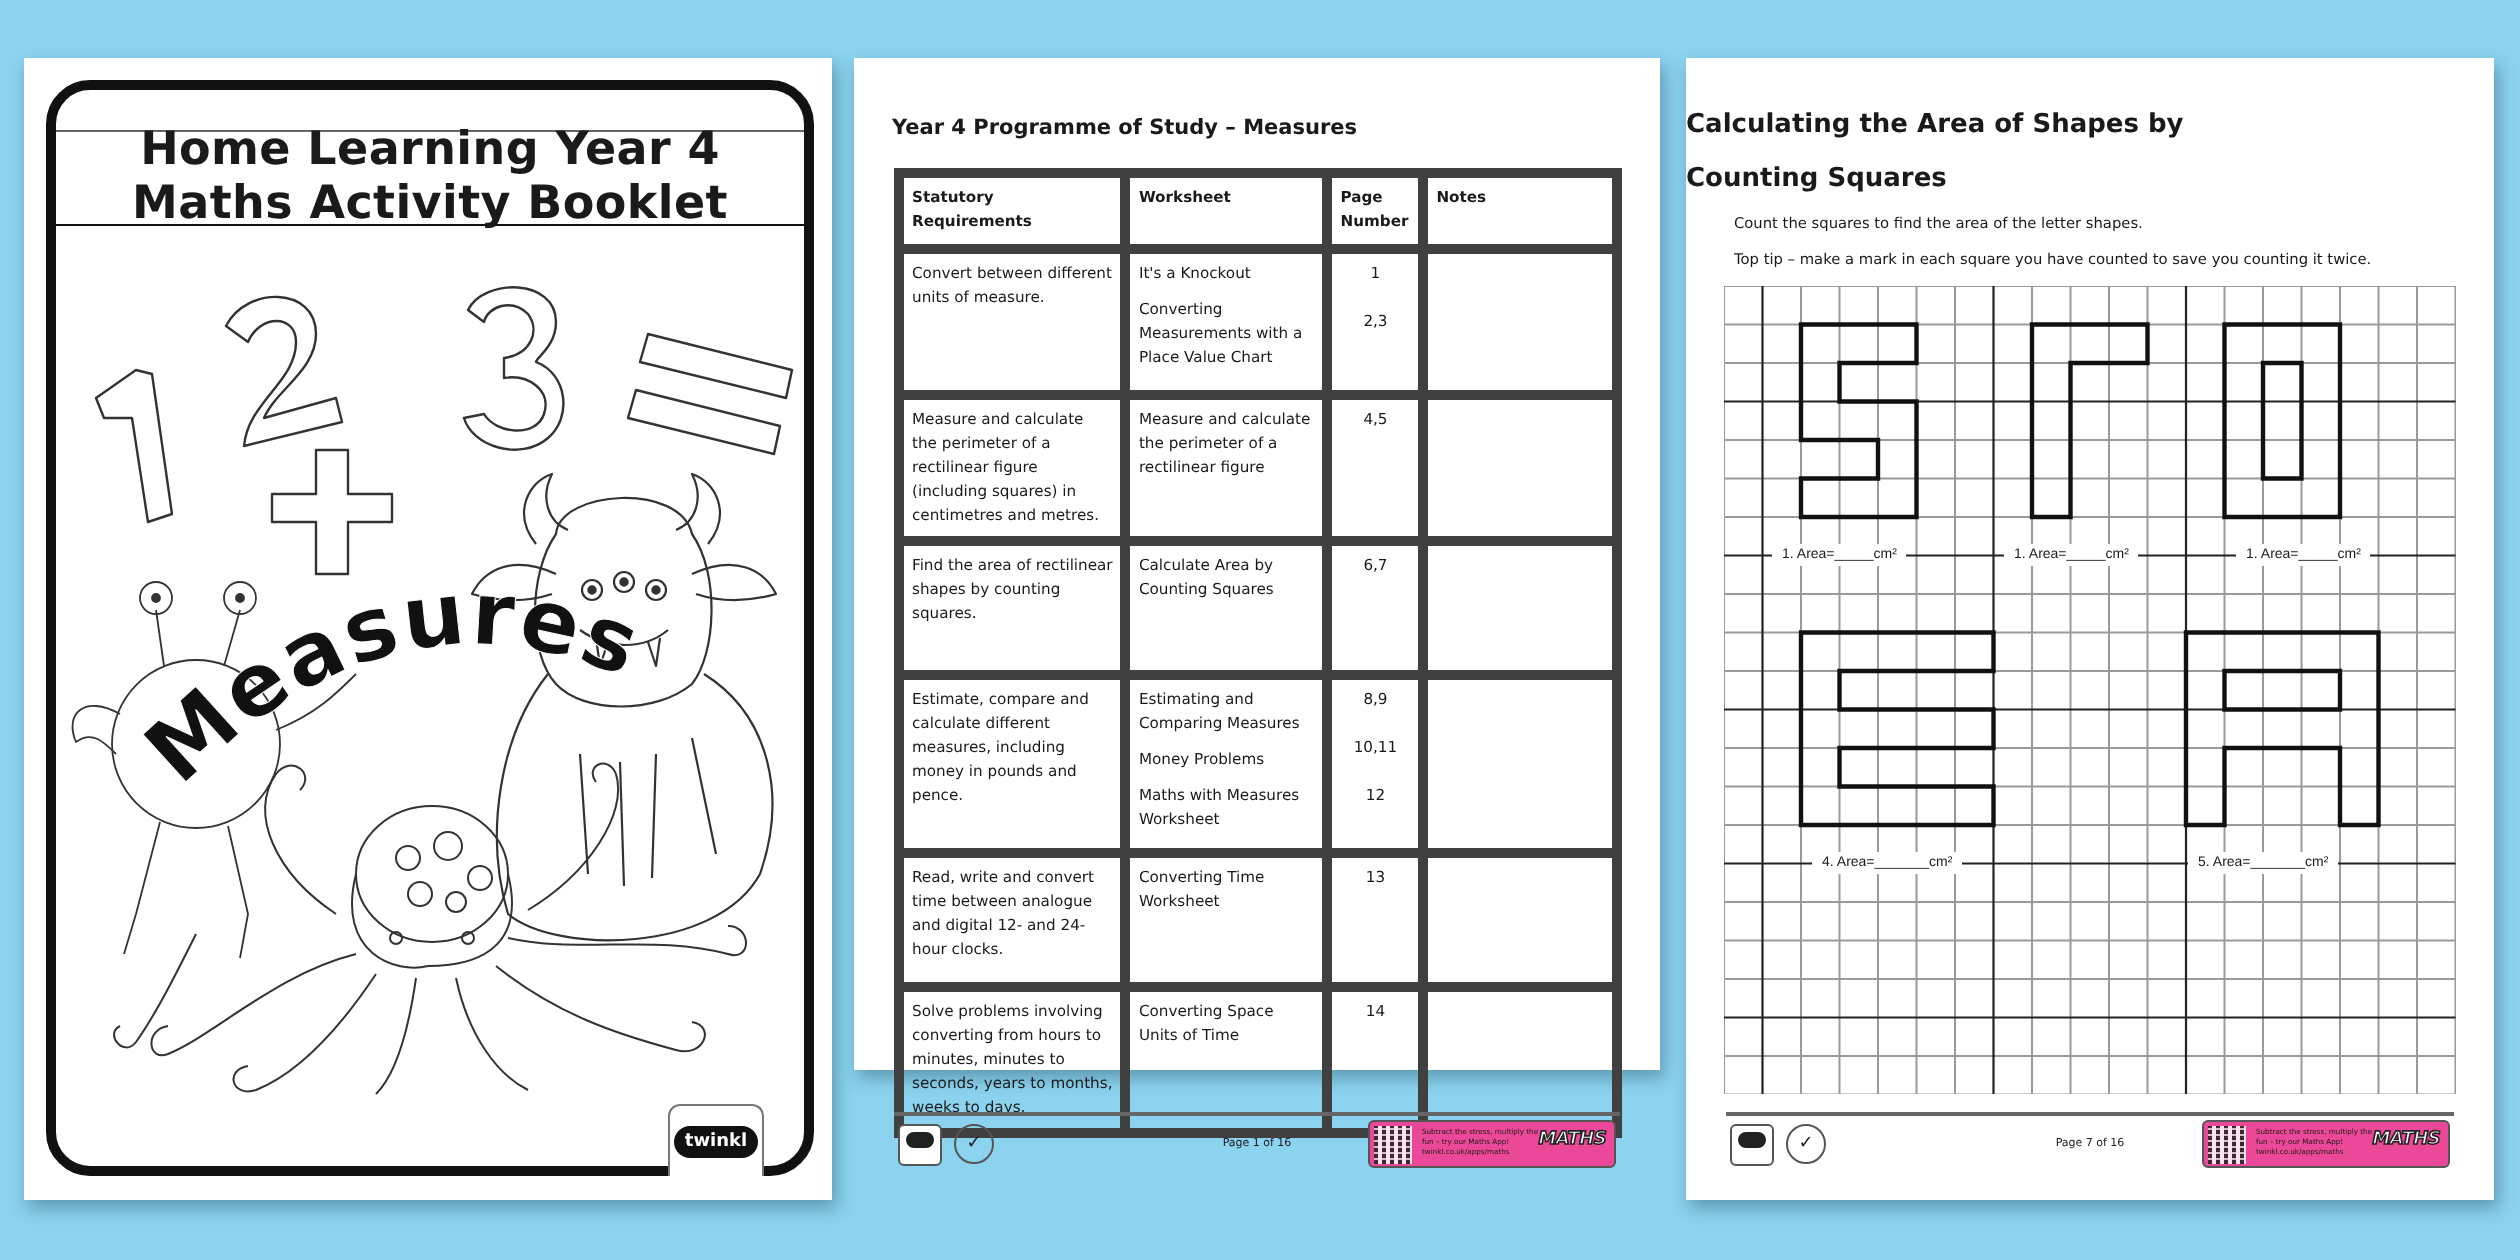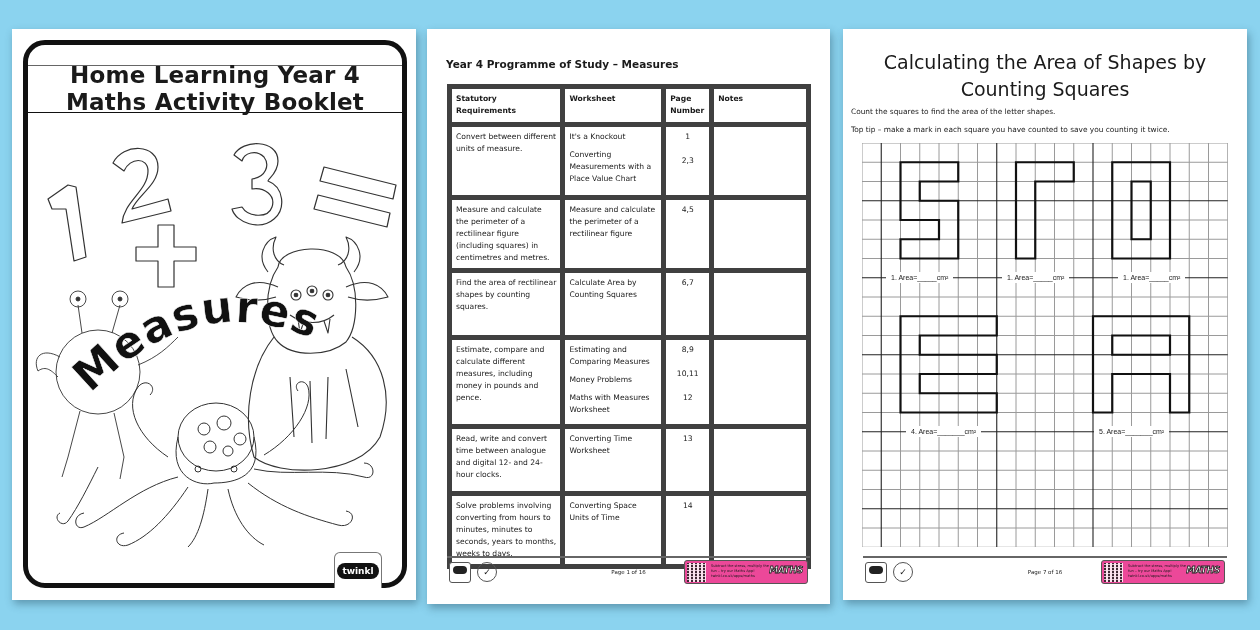--- a/index.html
+++ b/index.html
@@ -1,21 +1,21 @@
 <!DOCTYPE html>
 <html><head>
 <meta charset="utf-8">
 <style>
   * { box-sizing: border-box; margin: 0; padding: 0; }
   html, body { width: 1260px; height: 630px; overflow: hidden; }
   body { background: #8bd3ef; font-family: "DejaVu Sans", sans-serif; position: relative; color: #1a1a1a; }
 
   .page { position: absolute; background: #ffffff; box-shadow: 2px 4px 8px rgba(40,80,100,0.45); }
   #page1 { left: 12px; top: 29px; width: 404px; height: 571px; }
-  #page2 { left: 427px; top: 29px; width: 403px; height: 575px; }
+  #page2 { left: 427px; top: 29px; width: 403px; height: 506px; }
   #page3 { left: 843px; top: 29px; width: 404px; height: 571px; }
 
   
   .cover-frame { position: absolute; left: 11px; top: 11px; width: 384px; height: 548px;
     border: 5px solid #111; border-radius: 22px; }
   .cover-title-band { position: absolute; left: 0; right: 0; top: 20px; height: 48px;
     border-top: 1.5px solid #666; border-bottom: 1.5px solid #111; display:flex; flex-direction:column;
     align-items:center; justify-content:center; }
   .cover-title { font-family: "DejaVu Sans", sans-serif; font-weight: bold; font-size: 23px; line-height: 27px; text-align:center; letter-spacing: 0.2px; }
   .cover-art { position: absolute; left: 0; top: 92px; width: 374px; height: 420px; }
@@ -41,22 +41,22 @@
   .footer-page { position:absolute; left: 0; right: 0; top: 11px; text-align: center; font-size: 5.5px; }
   .footer-app { position:absolute; right: 2px; top: 2px; width: 124px; height: 24px; border: 1px solid #555; border-radius: 3px; background:#ec4899; }
   .qr { position:absolute; left: 2px; top: 2px; width: 19px; height: 19px;
     background: repeating-linear-gradient(90deg,#222 0 2px,#fff 2px 4px), #222; opacity: .85; }
   .qr::after { content:""; position:absolute; inset:0; background: repeating-linear-gradient(0deg, transparent 0 2px, rgba(255,255,255,.8) 2px 3px); }
   .app-text { position:absolute; left: 26px; top: 3px; width: 60px; font-size: 3.6px; line-height: 5px; }
   .app-logo { position:absolute; right: 4px; top: 4px; font-size: 9px; font-weight: bold; font-style: italic; color:#fff;
     -webkit-text-stroke: 0.8px #222; letter-spacing: -0.3px; }
 
   
-  .p3-title { position: absolute; left: 0; right: 0; top: 20px; text-align: center; font-weight: normal; font-size: 19px; line-height: 27px; }
-  .p3-instr { position: absolute; left: 8px; font-size: 7.4px; }
+  .p3-title { position: absolute; left: 0; right: 0; top: 20px; font-weight: bold; font-size: 13px; line-height: 27px; }
+  .p3-instr { position: absolute; left: 24px; font-size: 7.4px; }
   #instr1 { top: 78px; } #instr2 { top: 96px; }
   .grid-wrap { position: absolute; left: 19px; top: 114px; width: 366px; height: 404px; }
   .grid-svg { position:absolute; left:0; top:0; }
   .area-label { position: absolute; background: #fff; font-family: "Liberation Sans", sans-serif; font-size: 7px; padding: 2px 5px; white-space: nowrap; }
 </style>
 </head>
 <body>
 
 <div class="page" id="page1">
   <div class="cover-frame">

